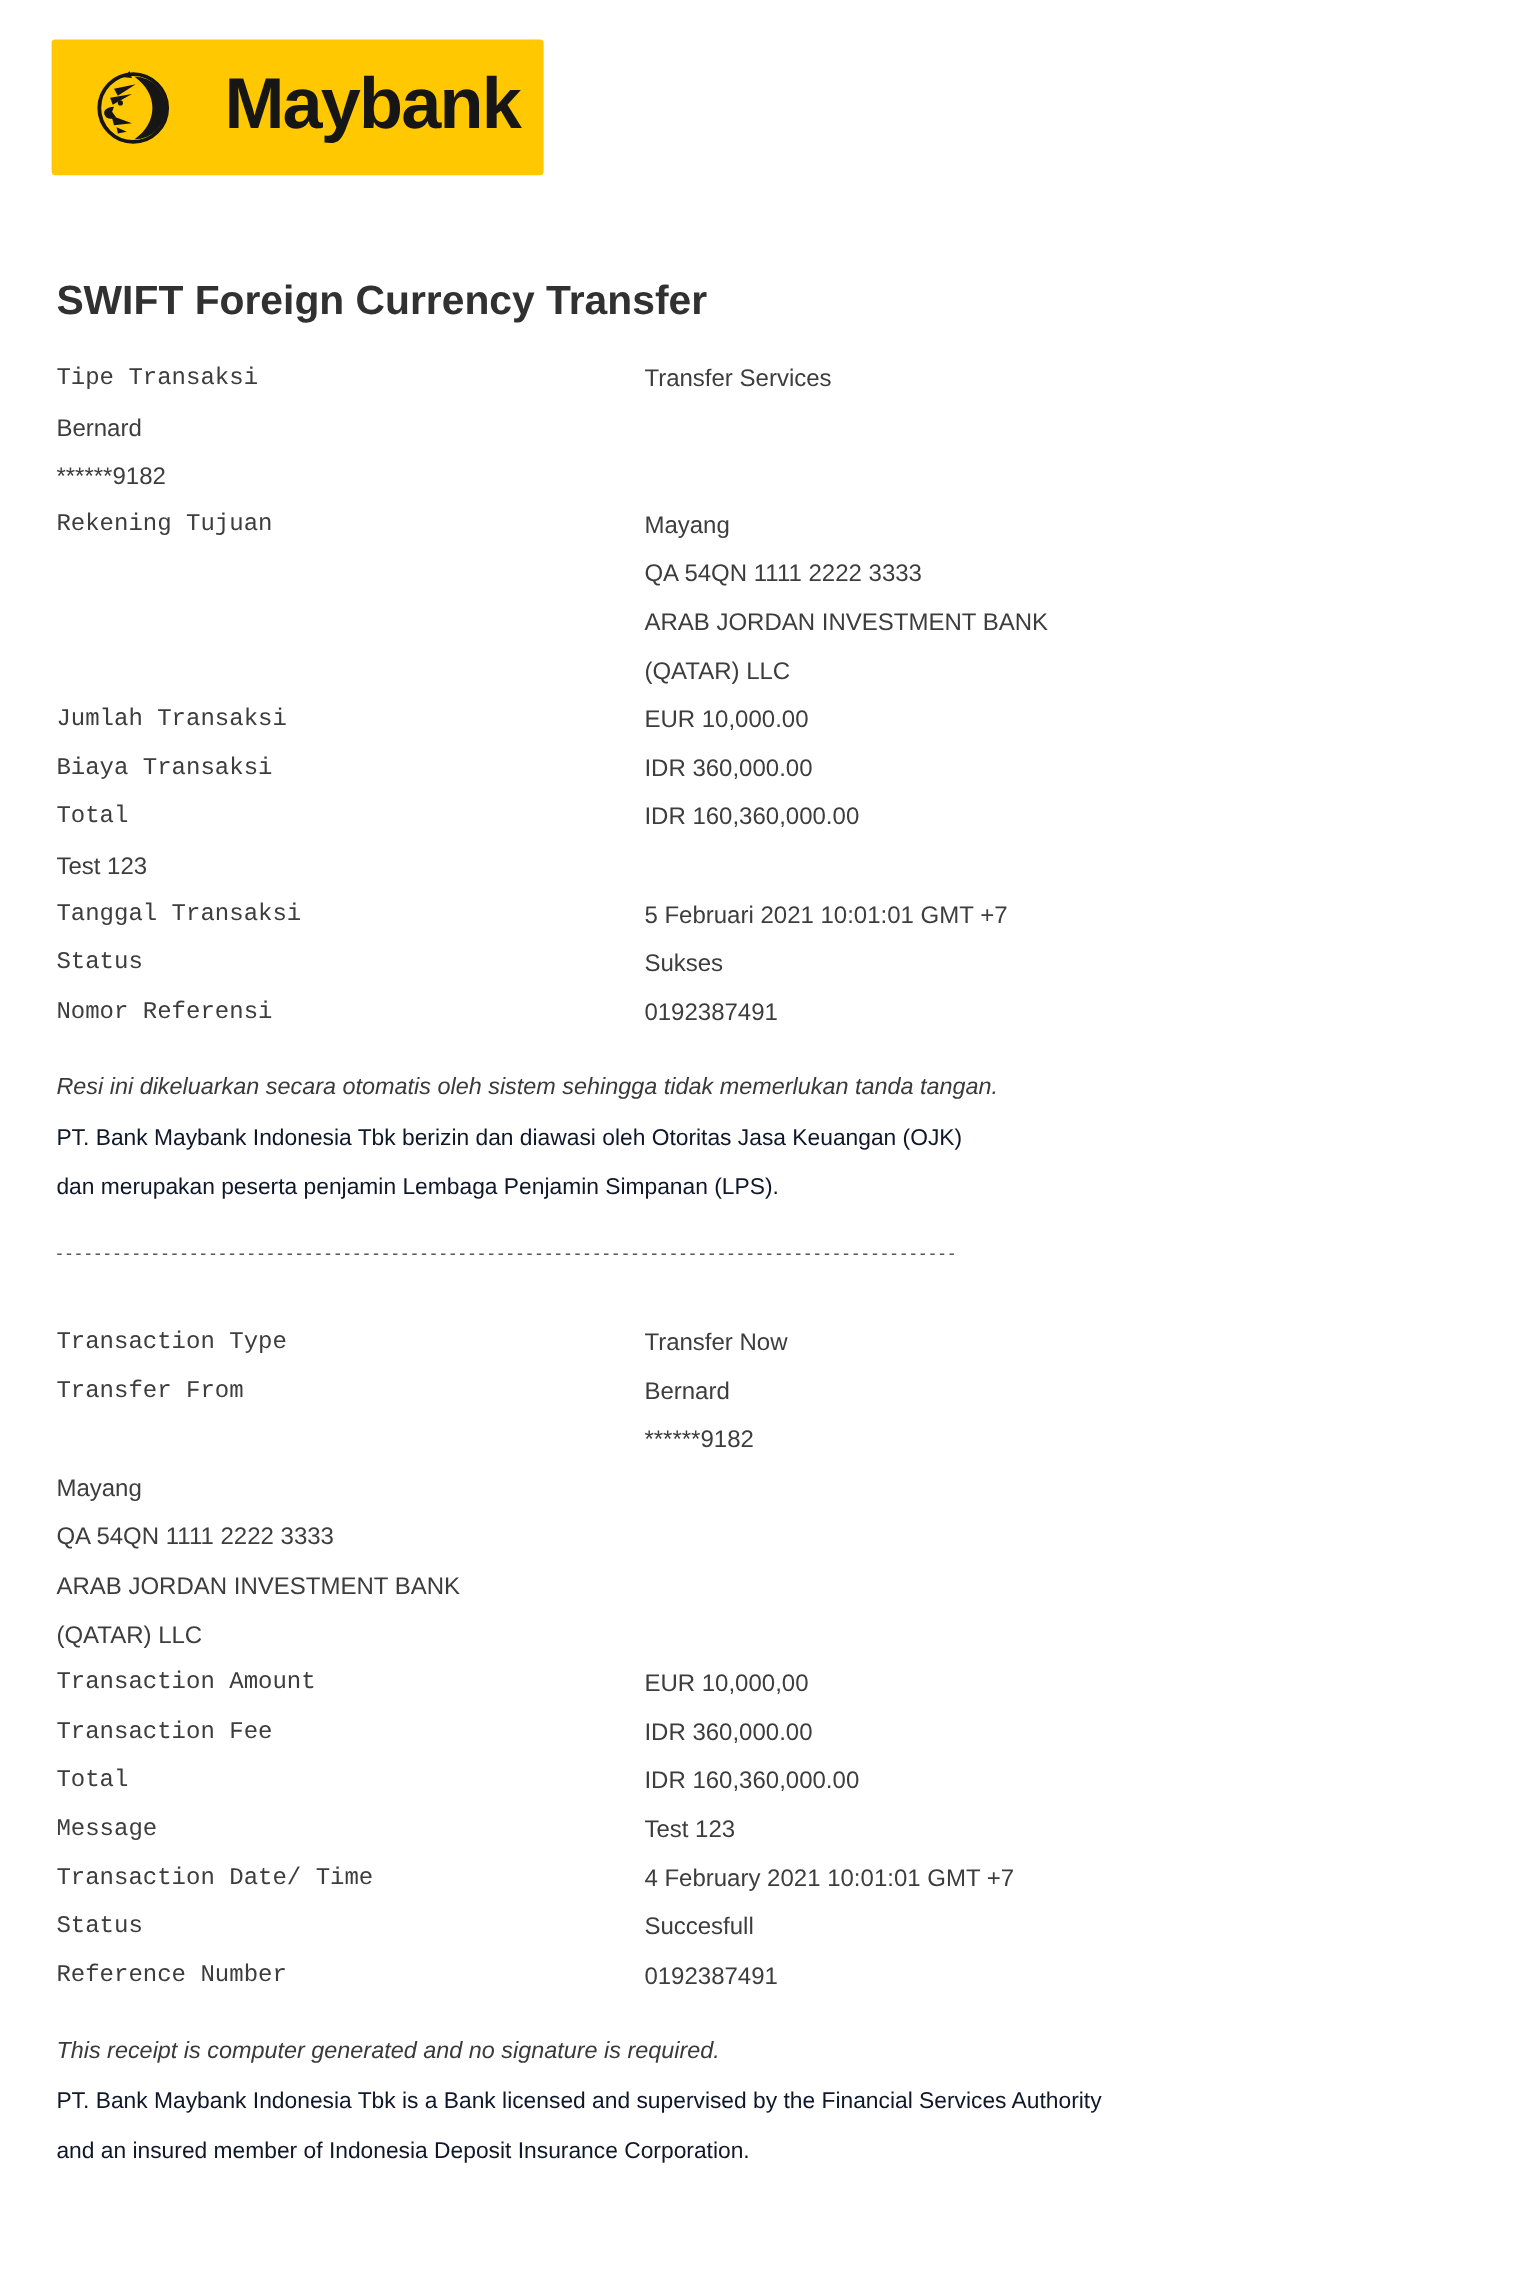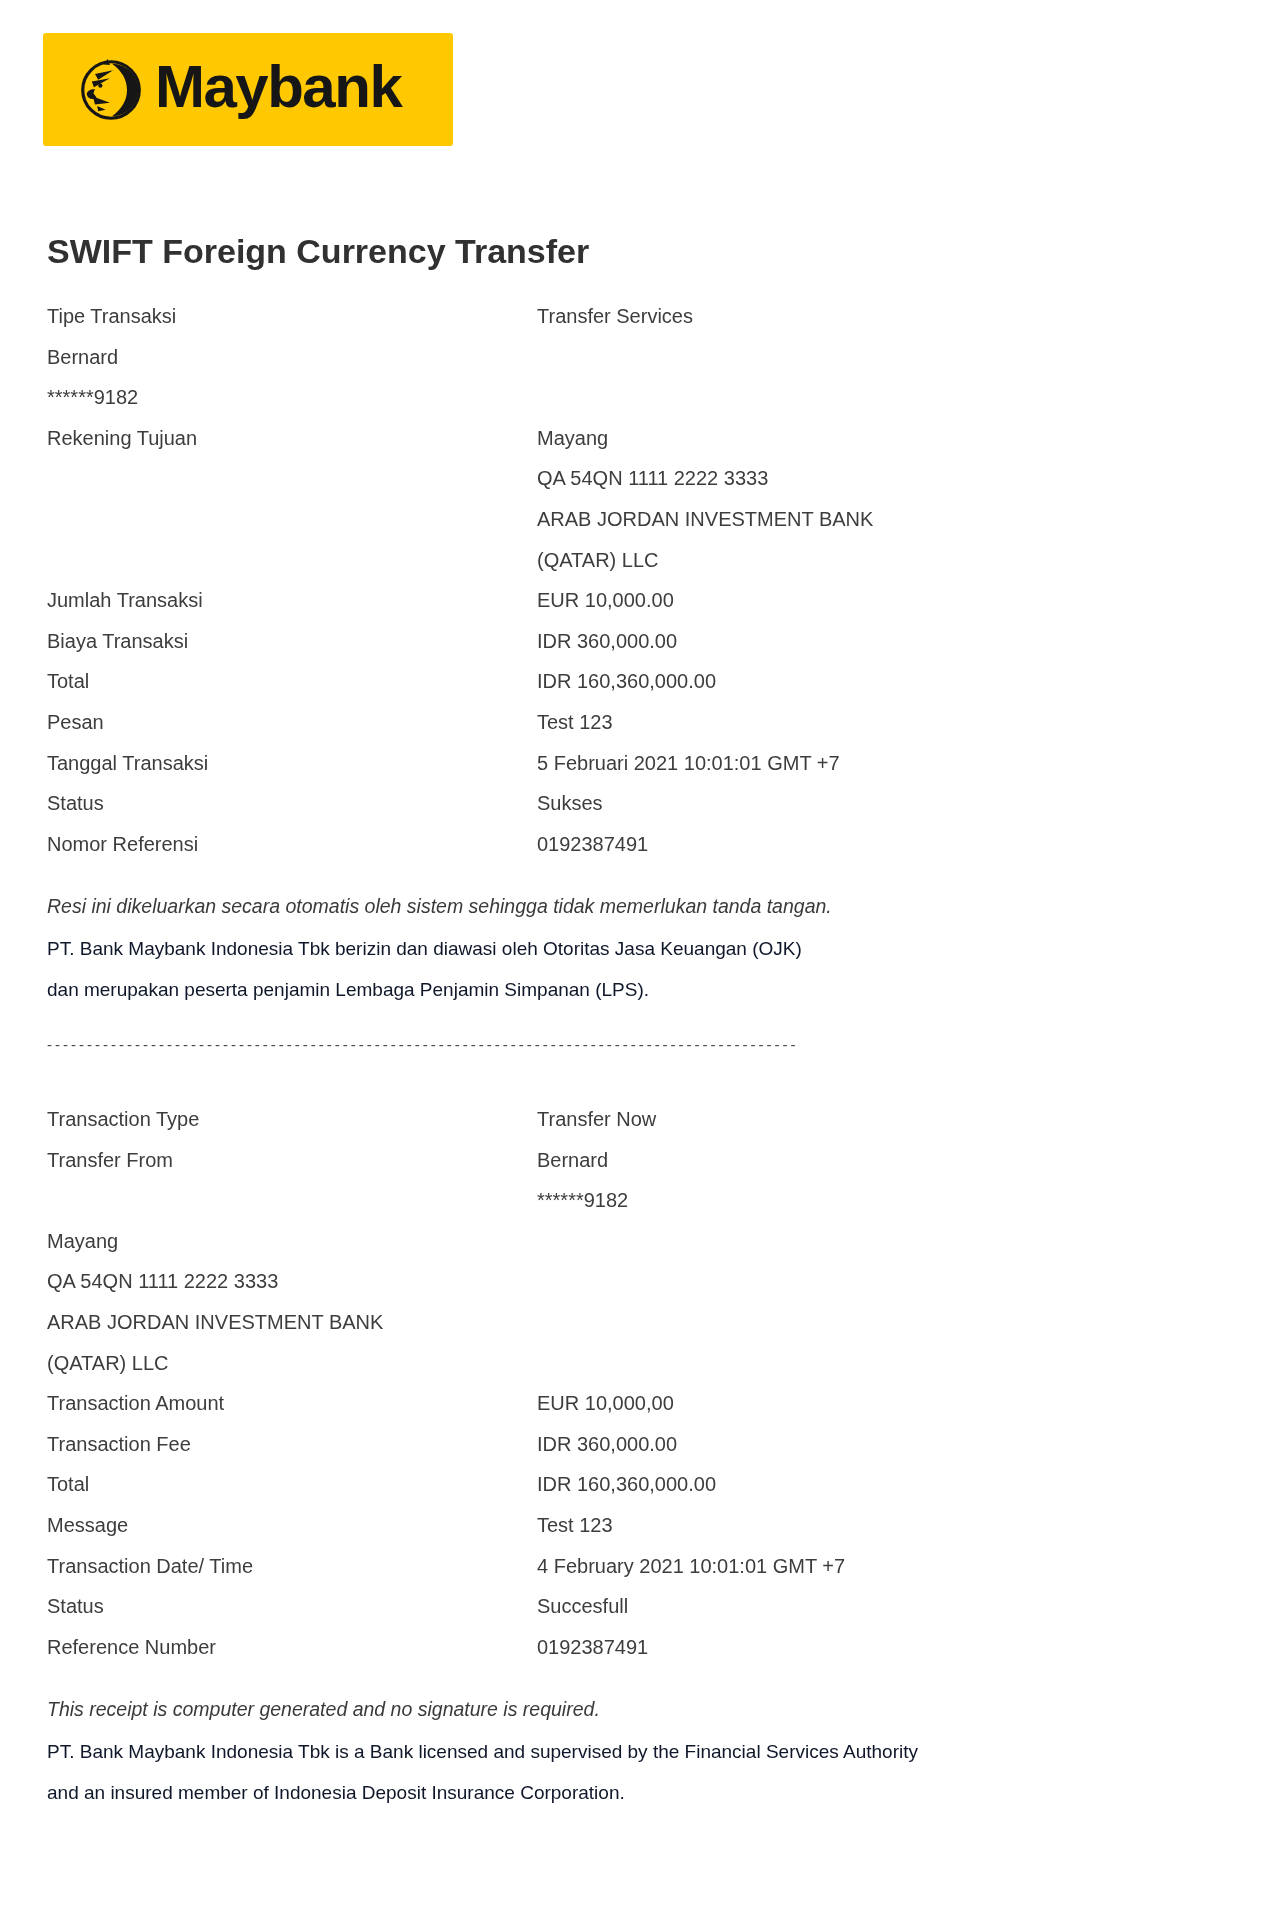--- a/index.html
+++ b/index.html
@@ -16,20 +16,21 @@
   
   .logo {
     margin-left: 43px;
     width: 410px;
     height: 113px;
     background: #FFC800;
     border-radius: 3px;
     display: flex;
     align-items: center;
     padding-left: 36px;
+    gap: 32px;
   }
   .tiger { width: 64px; height: 64px; display: inline-block; flex: none; }
   .tiger svg { width: 100%; height: 100%; display: block; }
   .wordmark {
     font-size: 60px;
     font-weight: 700;
     color: #161616;
     letter-spacing: -1.5px;
     margin-left: 12px;
     line-height: 1;
@@ -41,21 +42,21 @@
     margin: 86px 0 0 47px;
     font-size: 34px;
     line-height: 38px;
     font-weight: 700;
     color: #313131;
   }
 
   
   .section { margin: 26px 0 0 47px; }
   .row { display: flex; align-items: flex-start; font-size: 20px; }
-  .row .label { width: 490px; flex: none; line-height: 40.6px; }
+  .row .label { width: 490px; flex: none; line-height: 40.6px; font-family: Liberation Mono, monospace; }
   .row .value { flex: 1; }
   .vline { line-height: 40.6px; }
 
   
   .italic-note {
     margin: 22px 0 0 47px;
     font-size: 19.5px;
     line-height: 40.6px;
     font-style: italic;
     color: #3a3a3a;
@@ -147,21 +148,20 @@
     </div>
 
     <div class="row">
       <div class="label">Total</div>
       <div class="value">
         <div class="vline">IDR 160,360,000.00</div>
       </div>
     </div>
 
     <div class="row">
-      <div class="label">Pesan</div>
       <div class="value">
         <div class="vline">Test 123</div>
       </div>
     </div>
 
     <div class="row">
       <div class="label">Tanggal Transaksi</div>
       <div class="value">
         <div class="vline">5 Februari 2021 10:01:01 GMT +7</div>
       </div>

